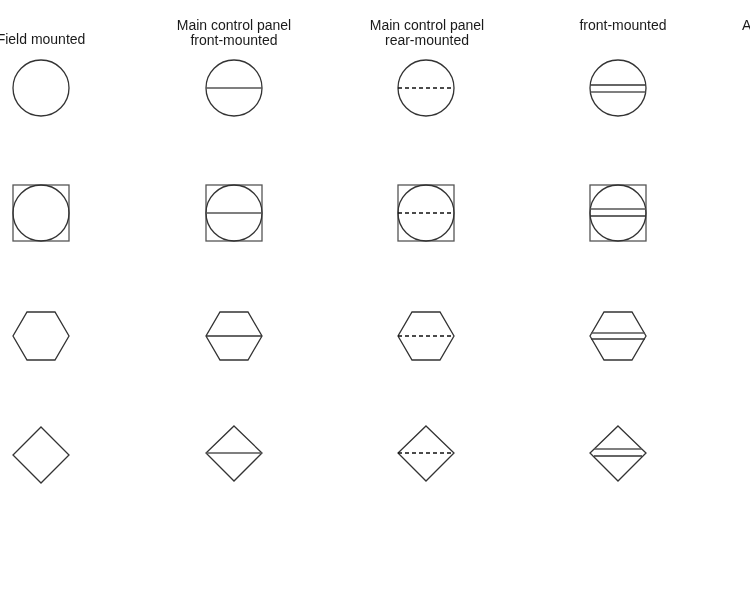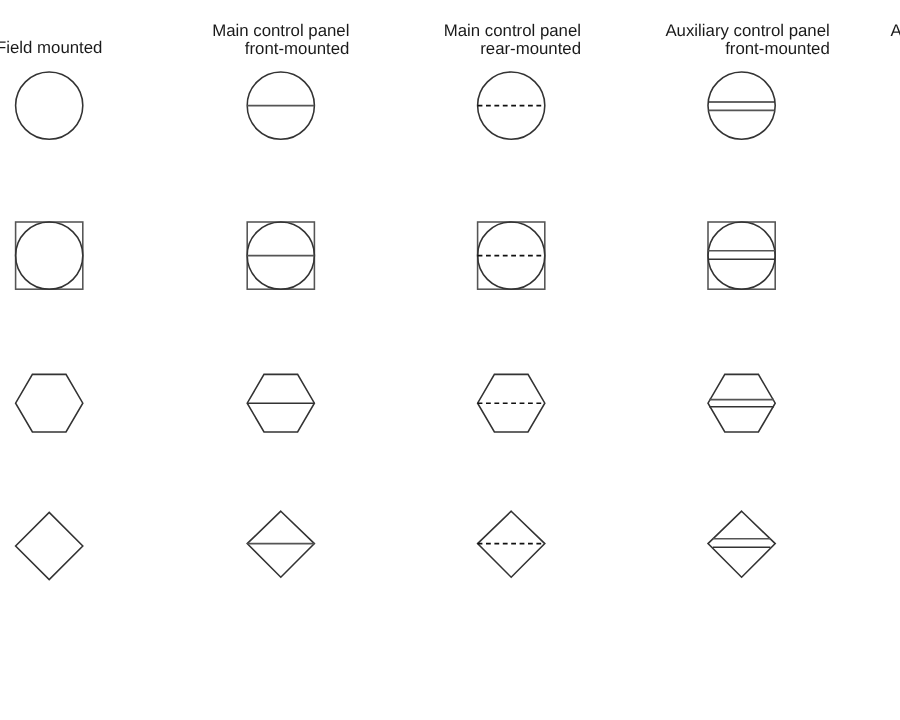--- a/index.html
+++ b/index.html
@@ -16,21 +16,21 @@
       color: #1a1a1a;
     }
     .col-header {
       position: absolute;
       text-align: center;
       font-size: 14px;
       line-height: 15px;
       white-space: nowrap;
       transform: translateX(-50%);
     }
-    .col-header span { display: block; text-align: right; }
+    .col-header span { display: block; }
     svg.symbols {
       position: absolute;
       left: 0;
       top: 0;
     }
     .stroke { fill: none; stroke: #333333; stroke-width: 1.3; }
     .stroke-grey { fill: none; stroke: #555555; stroke-width: 1.3; }
     .dash { fill: none; stroke: #111111; stroke-width: 1.3; stroke-dasharray: 4 3; }
   </style>
 </head>
@@ -41,21 +41,20 @@
 </div>
 <div class="col-header" style="left:234px; top:18px;">
   <span>Main control panel</span>
   <span>front-mounted</span>
 </div>
 <div class="col-header" style="left:427px; top:18px;">
   <span>Main control panel</span>
   <span>rear-mounted</span>
 </div>
 <div class="col-header" style="left:623px; top:18px;">
-  <span>Auxiliary control panel</span>
   <span>front-mounted</span>
 </div>
 <div class="col-header" style="left:742px; top:18px; transform:none;">
   <span>Au</span>
 </div>
 
 <svg class="symbols" width="750" height="600" viewBox="0 0 750 600">
 
   <g>
     <g>

